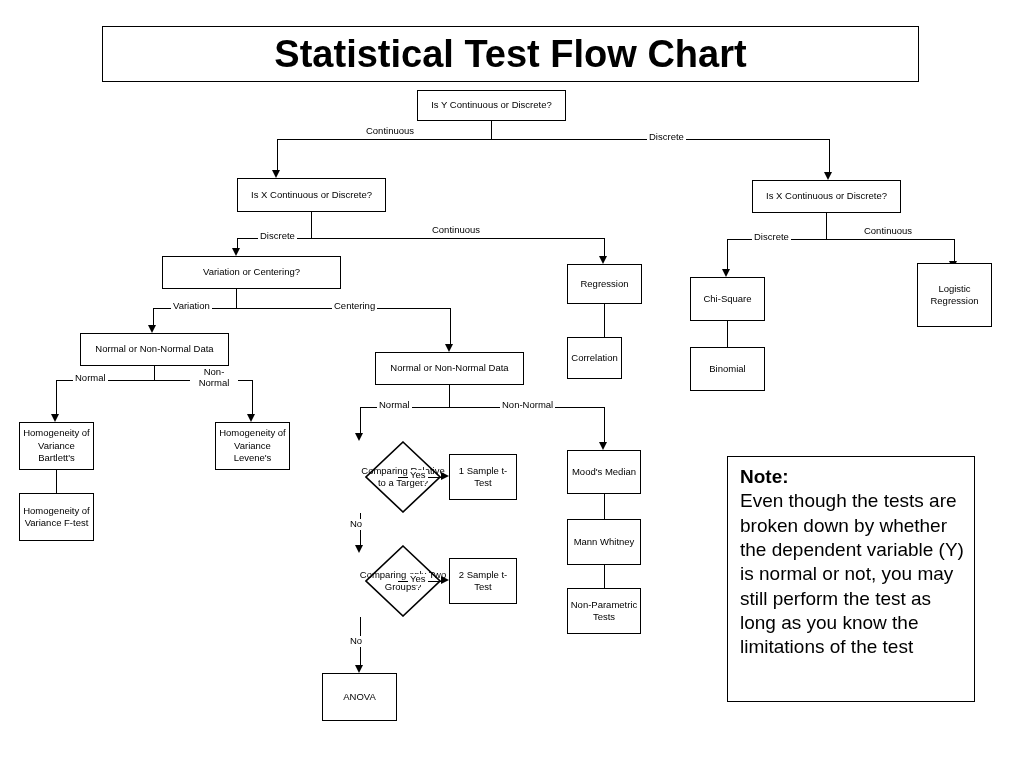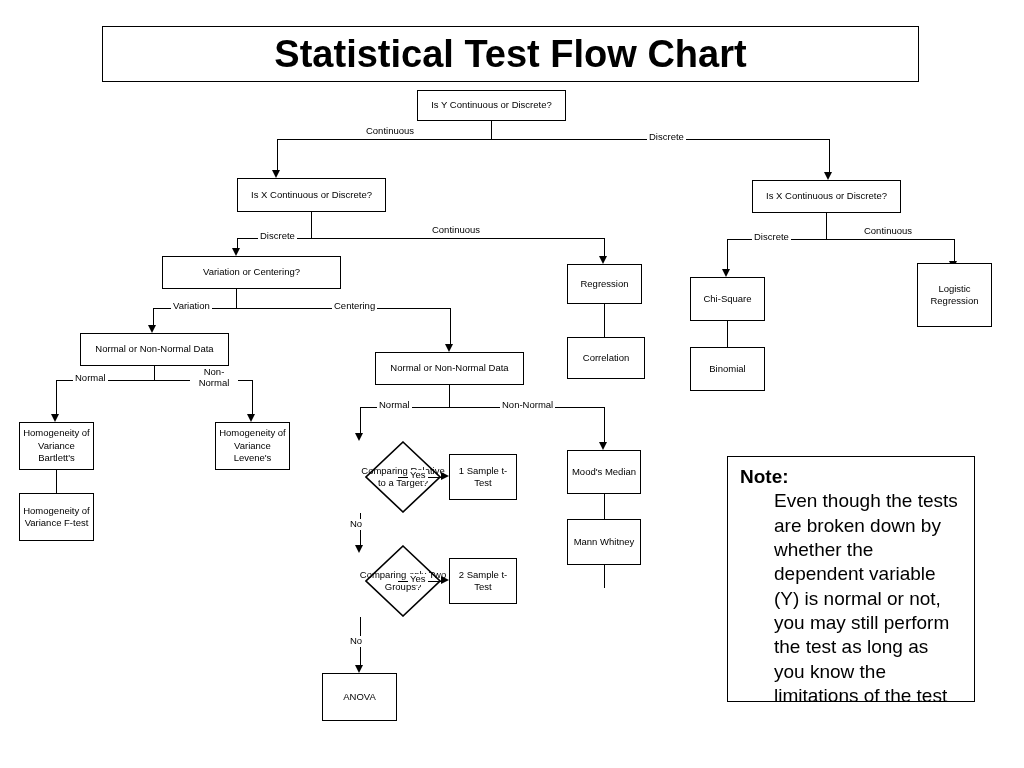--- a/index.html
+++ b/index.html
@@ -136,21 +136,20 @@
     overflow: hidden;
   }
   .note-title {
     font-size: 19px;
     font-weight: bold;
     line-height: 1.28;
   }
   .note-body {
     font-size: 19px;
     line-height: 1.28;
-    margin-left: 34px;
   }
 </style>
 </head>
 <body>
 
 <div id="canvas">
 
   <div class="title-box">
     <div class="title-text">Statistical Test Flow Chart</div>
   </div>
@@ -224,21 +223,21 @@
   </div>
 
   <div class="node" style="left:19px; top:493px; width:75px; height:48px;">
     <span>Homogeneity of Variance F-test</span>
   </div>
 
   <div class="node" style="left:567px; top:264px; width:75px; height:40px;">
     <span>Regression</span>
   </div>
   <div class="vline" style="left:604px; top:304px; height:33px;"></div>
-  <div class="node" style="left:567px; top:337px; width:78px; height:42px;">
+  <div class="node" style="left:567px; top:337px; width:55px; height:42px;">
     <span>Correlation</span>
   </div>
 
   <div class="node" style="left:375px; top:352px; width:149px; height:33px;">
     <span>Normal or Non-Normal Data</span>
   </div>
 
   <div class="vline" style="left:449px; top:385px; height:22px;"></div>
   <div class="hline" style="left:360px; top:407px; width:89px;"></div>
   <div class="hline" style="left:449px; top:407px; width:155px;"></div>
@@ -290,20 +289,23 @@
   </div>
 
   <div class="node" style="left:567px; top:450px; width:74px; height:44px;">
     <span>Mood's Median</span>
   </div>
   <div class="vline" style="left:604px; top:494px; height:25px;"></div>
   <div class="node" style="left:567px; top:519px; width:74px; height:46px;">
     <span>Mann Whitney</span>
   </div>
   <div class="vline" style="left:604px; top:565px; height:23px;"></div>
+  <div class="node" style="left:567px; top:588px; width:74px; height:46px;">
+    <span>Non-Parametric Tests</span>
+  </div>
 
   <div class="node" style="left:752px; top:180px; width:149px; height:33px;">
     <span>Is X Continuous or Discrete?</span>
   </div>
 
   <div class="vline" style="left:826px; top:213px; height:26px;"></div>
   <div class="hline" style="left:727px; top:239px; width:99px;"></div>
   <div class="hline" style="left:826px; top:239px; width:128px;"></div>
   <div class="vline" style="left:727px; top:239px; height:30px;"></div>
   <div class="arrow-down" style="left:722px; top:269px;"></div>

